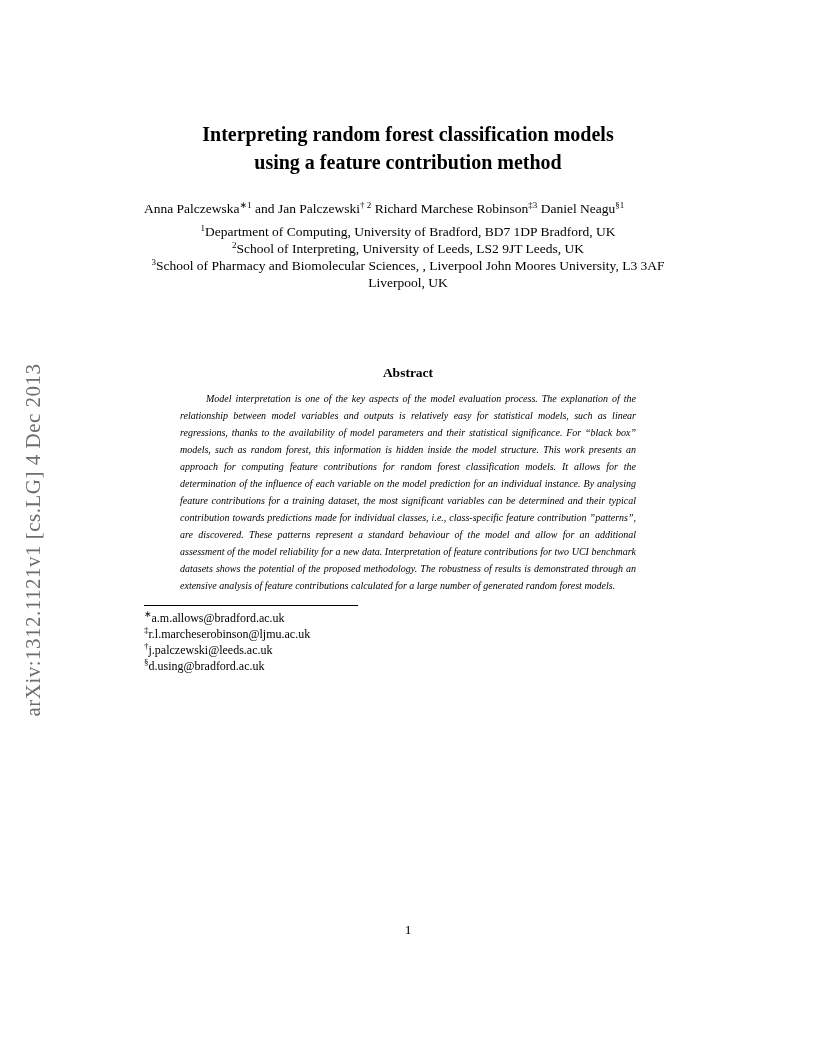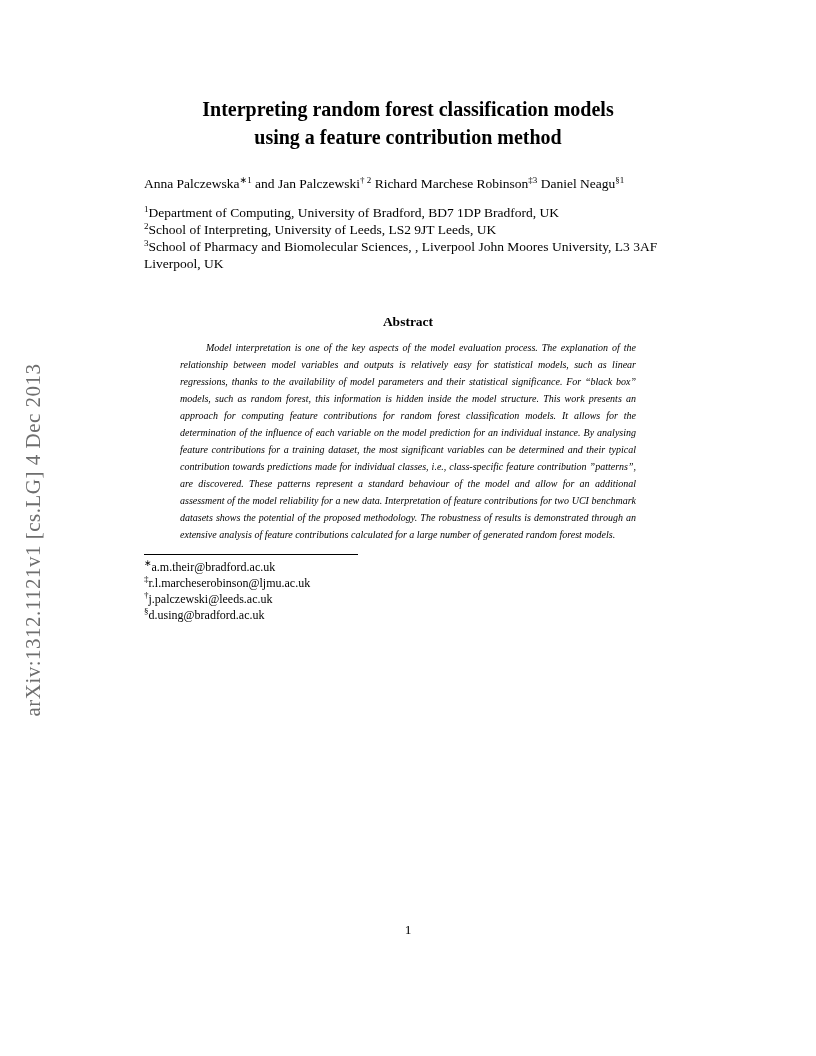--- a/index.html
+++ b/index.html
@@ -18,51 +18,51 @@
     left: 33px;
     transform: translate(-50%, -50%) rotate(-90deg);
     white-space: nowrap;
     font-size: 21px;
     letter-spacing: 0.5px;
     color: #6e6e6e;
   }
   .content {
     position: absolute;
     left: 144px;
-    top: 9px;
+    top: 0;
     width: 528px;
-    padding-top: 86px;
+    padding-top: 120px;
   }
   .title {
     margin: 0;
     font-size: 20px;
     font-weight: bold;
     text-align: center;
     line-height: 28px;
   }
   .authors {
     margin: 24px 0 0 0;
     font-size: 13.5px;
     text-align: left;
     line-height: 17px;
   }
   .affiliations {
-    margin-top: 12px;
+    margin-top: 6px;
     font-size: 13.5px;
-    text-align: left;
+    text-align: center;
     line-height: 17px;
     font-family: Liberation Serif, serif;
   }
   sup.mark {
     font-size: 9px;
     line-height: 0;
     vertical-align: super;
   }
   .abstract-heading {
-    margin-top: 42px;
+    margin-top: 74px;
     font-size: 13.5px;
     font-weight: bold;
     text-align: center;
   }
   .abstract-body {
     margin: 9px auto 4px auto;
     width: 456px;
     font-size: 10px;
     line-height: 17px;
     text-align: justify;
@@ -106,21 +106,21 @@
       <div class="affil"><sup class="mark">2</sup><span>School of Interpreting, University of Leeds, LS2 9JT Leeds, UK</span></div>
       <div class="affil"><sup class="mark">3</sup><span>School of Pharmacy and Biomolecular Sciences, , Liverpool John Moores University, L3 3AF Liverpool, UK</span></div>
     </div>
 
     <div class="abstract-heading">Abstract</div>
 
     <p class="abstract-body">Model interpretation is one of the key aspects of the model evaluation process. The explanation of the relationship between model variables and outputs is relatively easy for statistical models, such as linear regressions, thanks to the availability of model parameters and their statistical significance. For “black box” models, such as random forest, this information is hidden inside the model structure. This work presents an approach for computing feature contributions for random forest classification models. It allows for the determination of the influence of each variable on the model prediction for an individual instance. By analysing feature contributions for a training dataset, the most significant variables can be determined and their typical contribution towards predictions made for individual classes, i.e., class-specific feature contribution ”patterns”, are discovered. These patterns represent a standard behaviour of the model and allow for an additional assessment of the model reliability for a new data. Interpretation of feature contributions for two UCI benchmark datasets shows the potential of the proposed methodology. The robustness of results is demonstrated through an extensive analysis of feature contributions calculated for a large number of generated random forest models.</p>
 
     <div class="footnotes">
       <div class="fn-rule"></div>
-      <div class="fn"><sup class="mark">∗</sup><span>a.m.their@bradford.ac.uk</span></div>
+      <div class="fn"><sup class="mark">∗</sup><span>a.m.allows@bradford.ac.uk</span></div>
       <div class="fn"><sup class="mark">‡</sup><span>r.l.marcheserobinson@ljmu.ac.uk</span></div>
       <div class="fn"><sup class="mark">†</sup><span>j.palczewski@leeds.ac.uk</span></div>
       <div class="fn"><sup class="mark">§</sup><span>d.using@bradford.ac.uk</span></div>
     </div>
 
   </div>
 
   <div class="page-number">1</div>
 
 </div>

